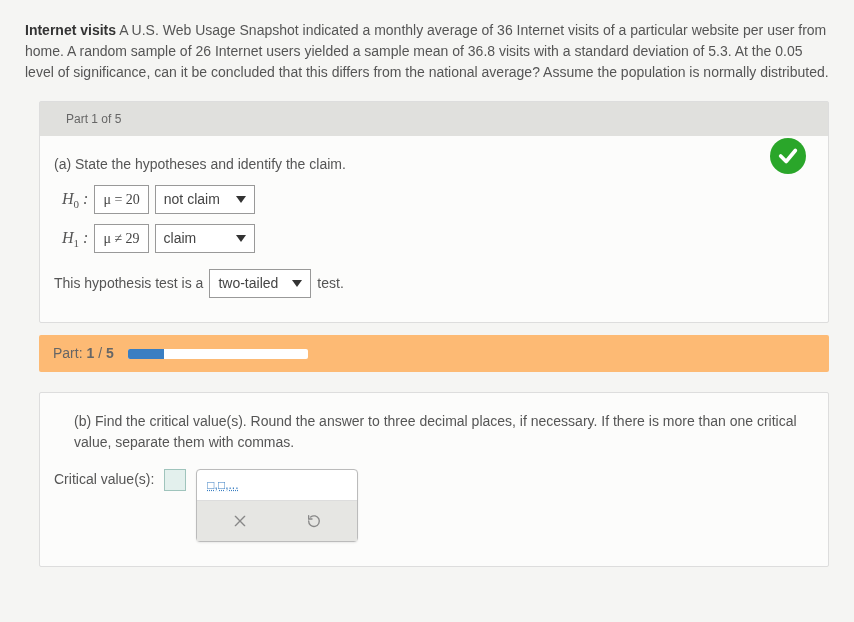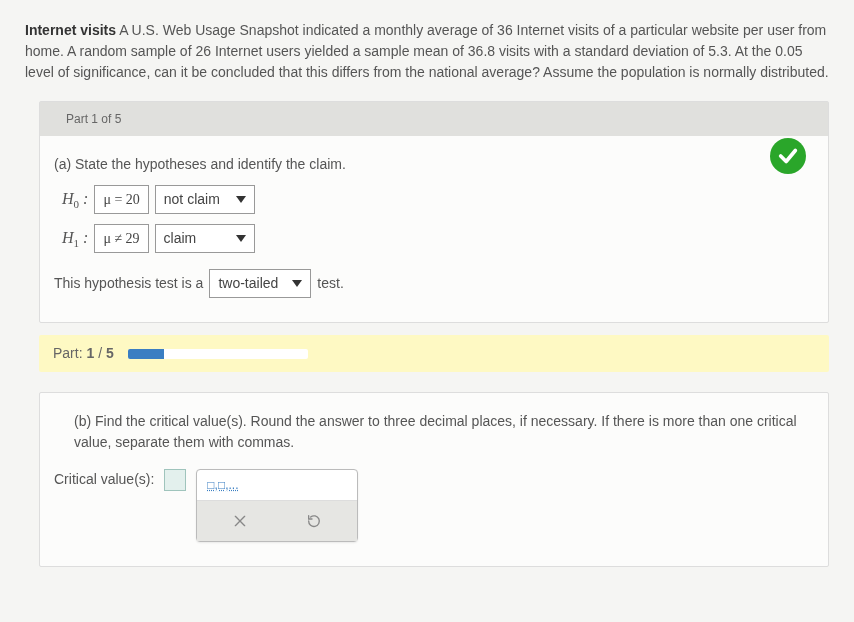--- a/index.html
+++ b/index.html
@@ -63,21 +63,21 @@
     color:#444;
   }
   .dropdown .tri {
     width: 0; height: 0;
     border-left: 5px solid transparent;
     border-right: 5px solid transparent;
     border-top: 7px solid #333;
   }
   .sentence { margin-top: 16px; display: flex; align-items: center; gap: 6px; flex-wrap: wrap; }
   .progress-row {
-    background: #fef9c3;
+    background: #fdba74;
     margin-left: 14px;
     padding: 8px 14px;
     display: flex;
     align-items: center;
     gap: 14px;
     margin-bottom: 20px;
     border-radius: 2px;
   }
   .progress-label { color: #666; }
   .progress-label .bold { font-weight: bold; }

